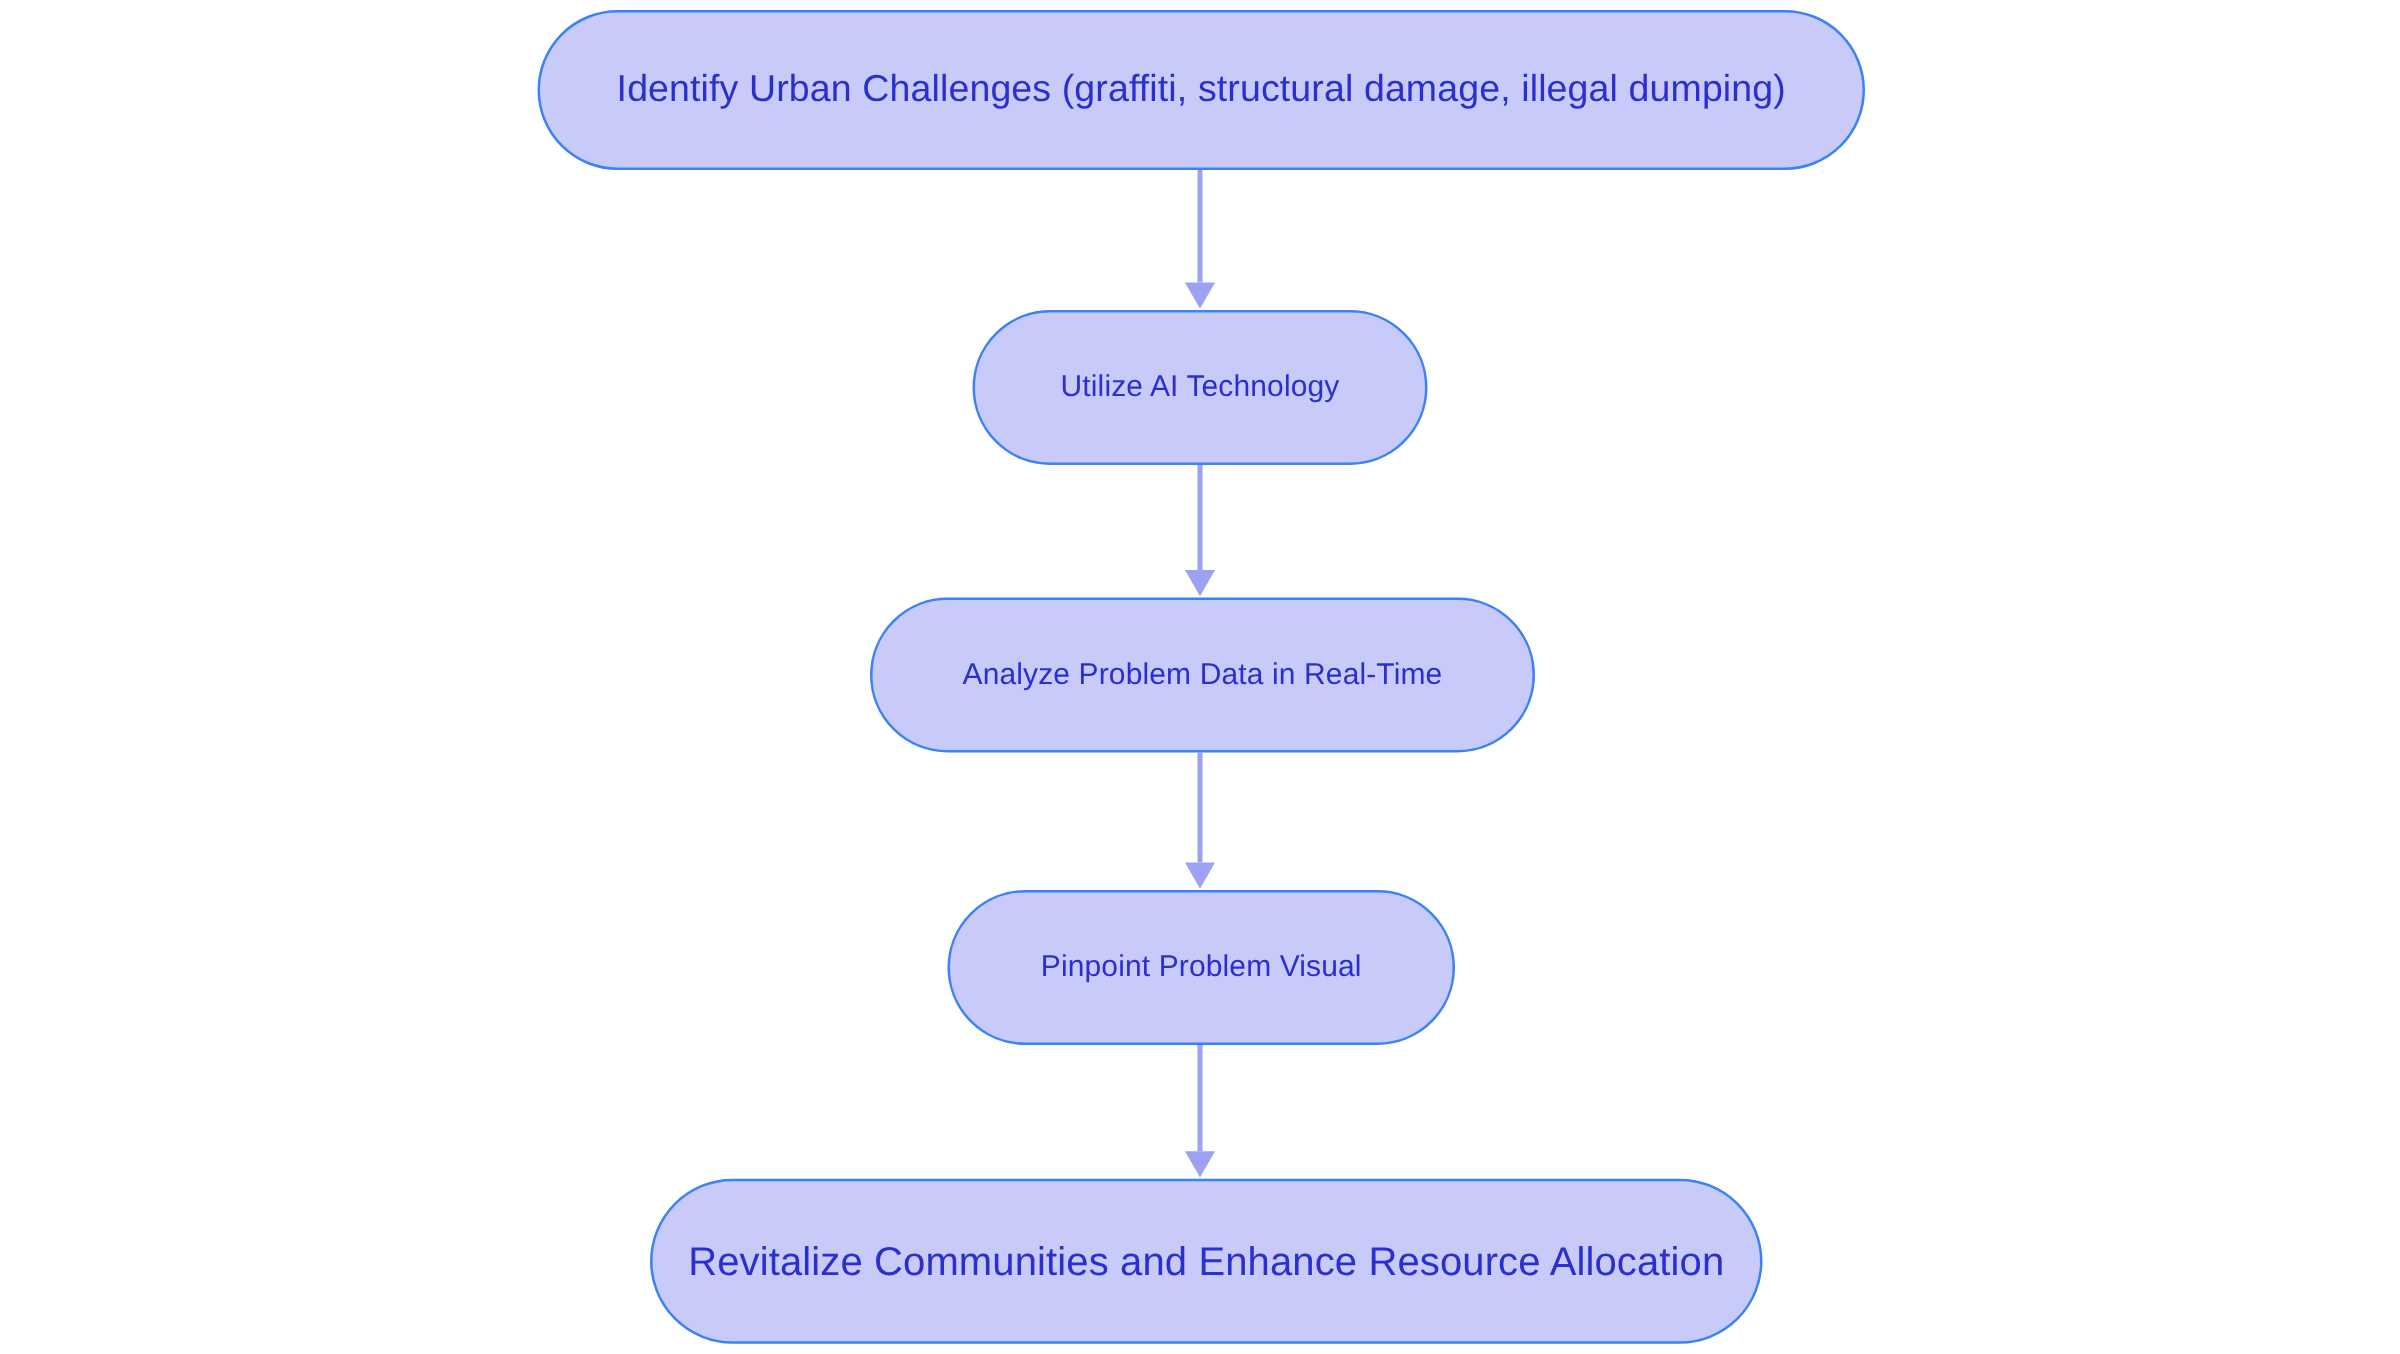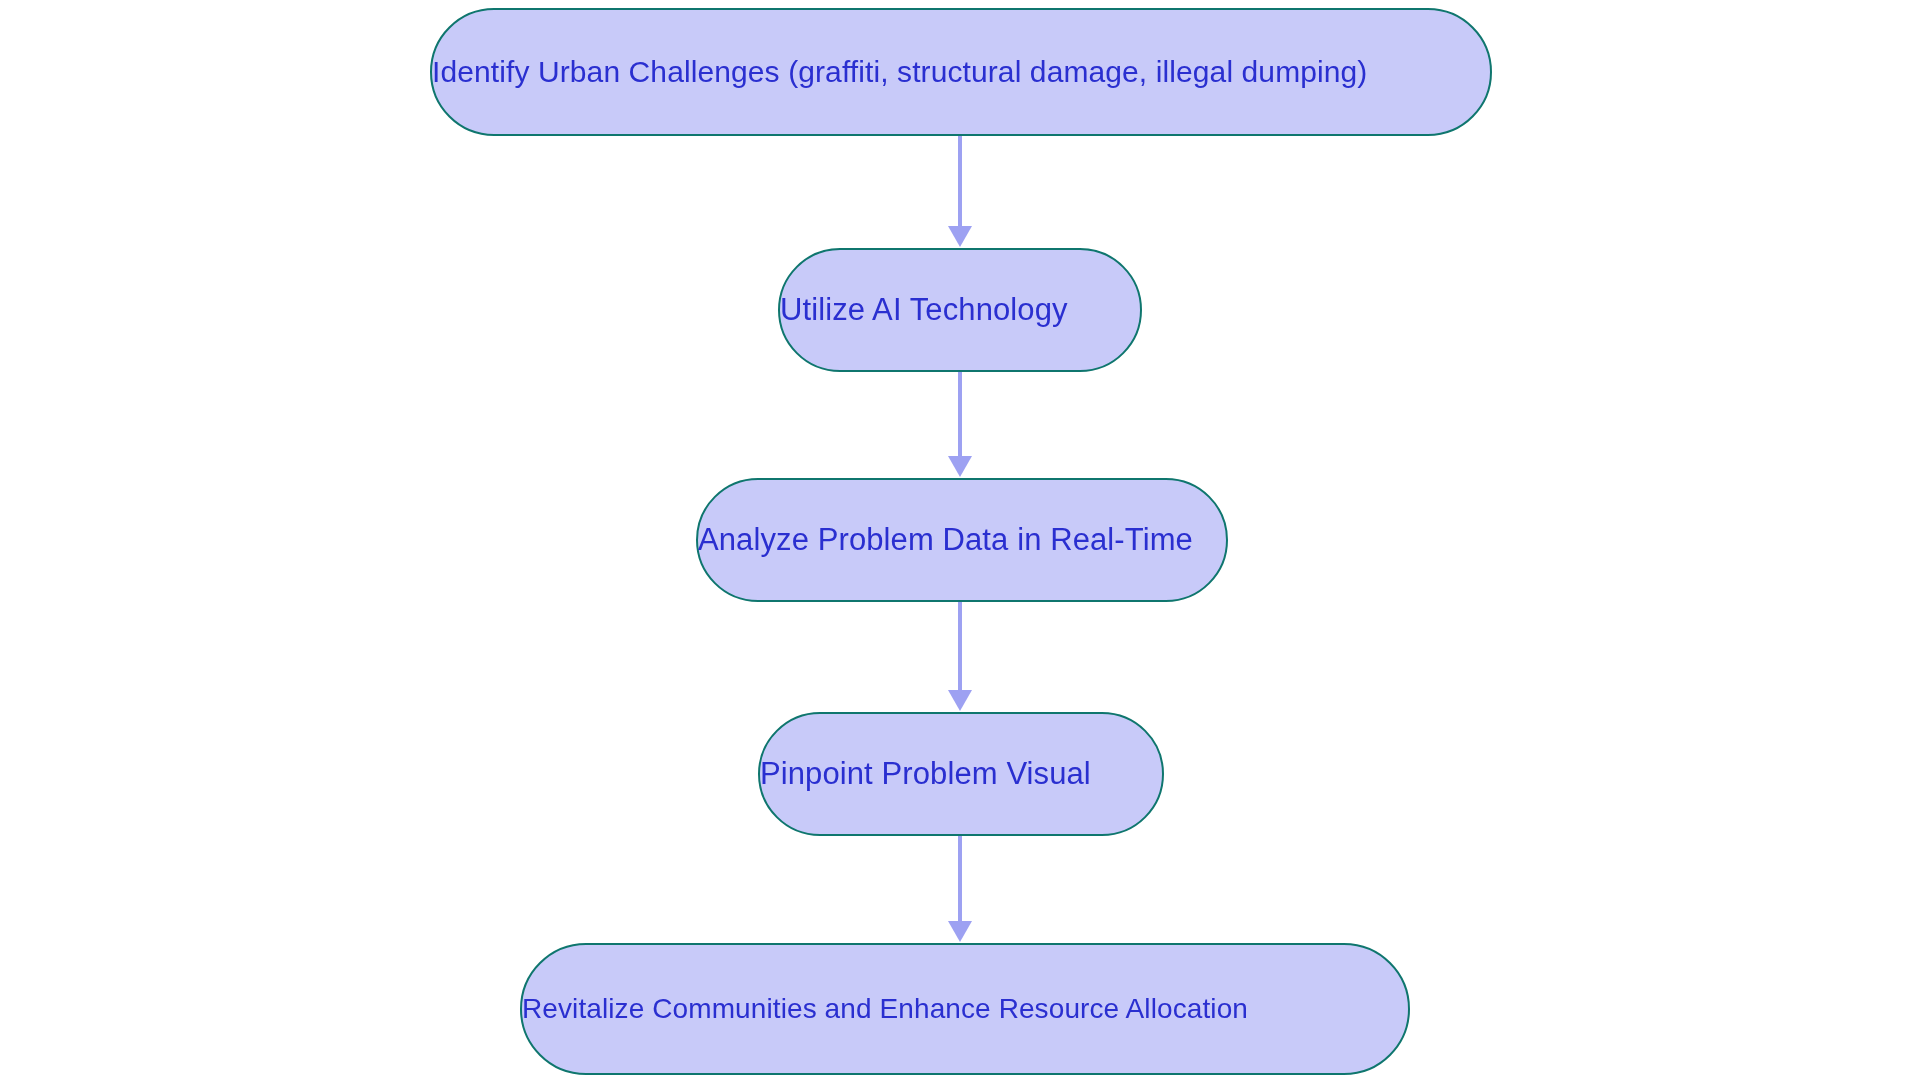--- a/index.html
+++ b/index.html
@@ -21,45 +21,46 @@
     height: 1083px;
     background: #ffffff;
   }
 
   
   .node {
     position: absolute;
     box-sizing: border-box;
     display: flex;
     align-items: center;
+    justify-content: center;
     background: #c8caf9;
-    border: 2px solid #0f766e;
+    border: 2px solid #3b82f6;
     border-radius: 999px;
     z-index: 2;
   }
   .node-label {
     font-family: "Liberation Sans", sans-serif;
     color: #2a2fd0;
-    font-size: 31px;
+    font-size: 24px;
     font-weight: 400;
     line-height: 1.15;
     letter-spacing: 0.1px;
     white-space: nowrap;
     text-align: center;
   }
 
   
   .node-n1 { left: 430px; top: 8px;   width: 1062px; height: 128px; }
   .node-n2 { left: 778px; top: 248px; width: 364px;  height: 124px; }
   .node-n3 { left: 696px; top: 478px; width: 532px;  height: 124px; }
   .node-n4 { left: 758px; top: 712px; width: 406px;  height: 124px; }
   .node-n5 { left: 520px; top: 943px; width: 890px;  height: 132px; }
 
   .node-n1 .node-label { font-size: 30px; }
-  .node-n5 .node-label { font-size: 28px; }
+  .node-n5 .node-label { font-size: 32px; }
 
   
   .edge {
     position: absolute;
     left: 0;
     top: 0;
     width: 1920px;
     height: 1083px;
     overflow: visible;
     z-index: 1;

